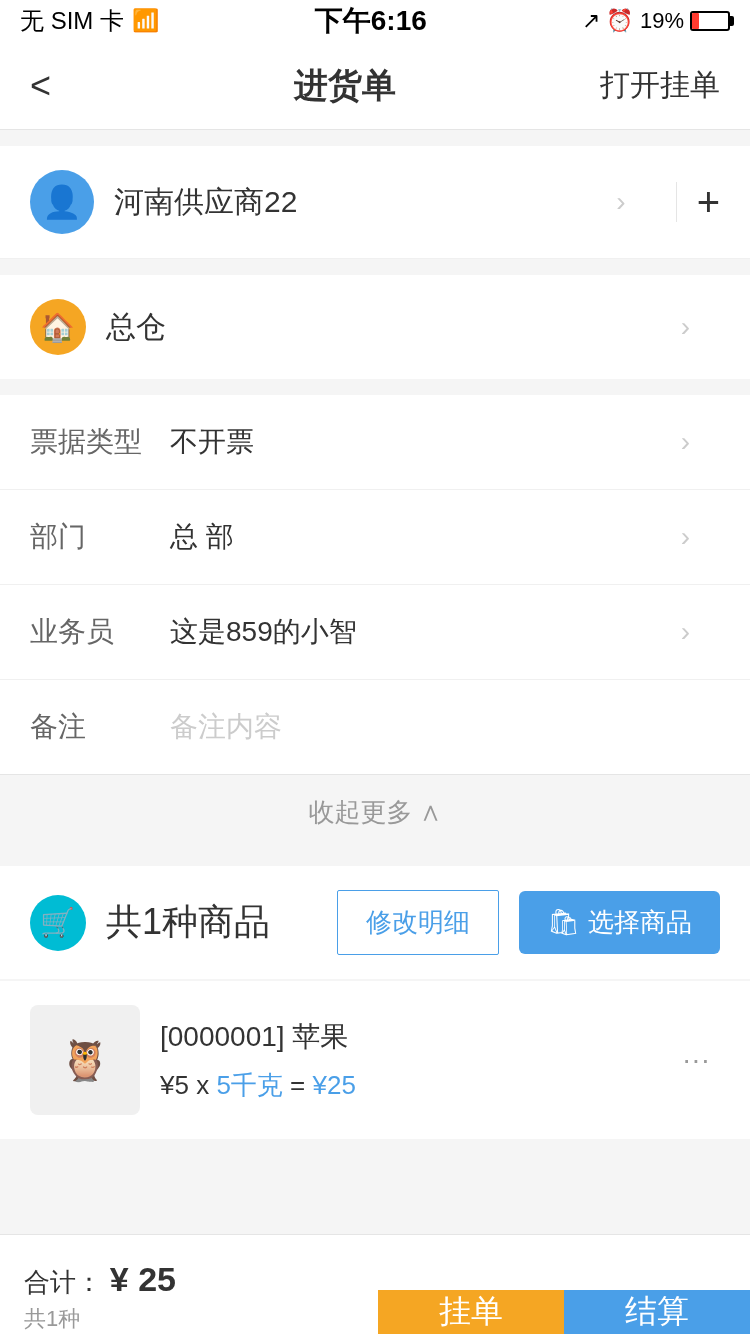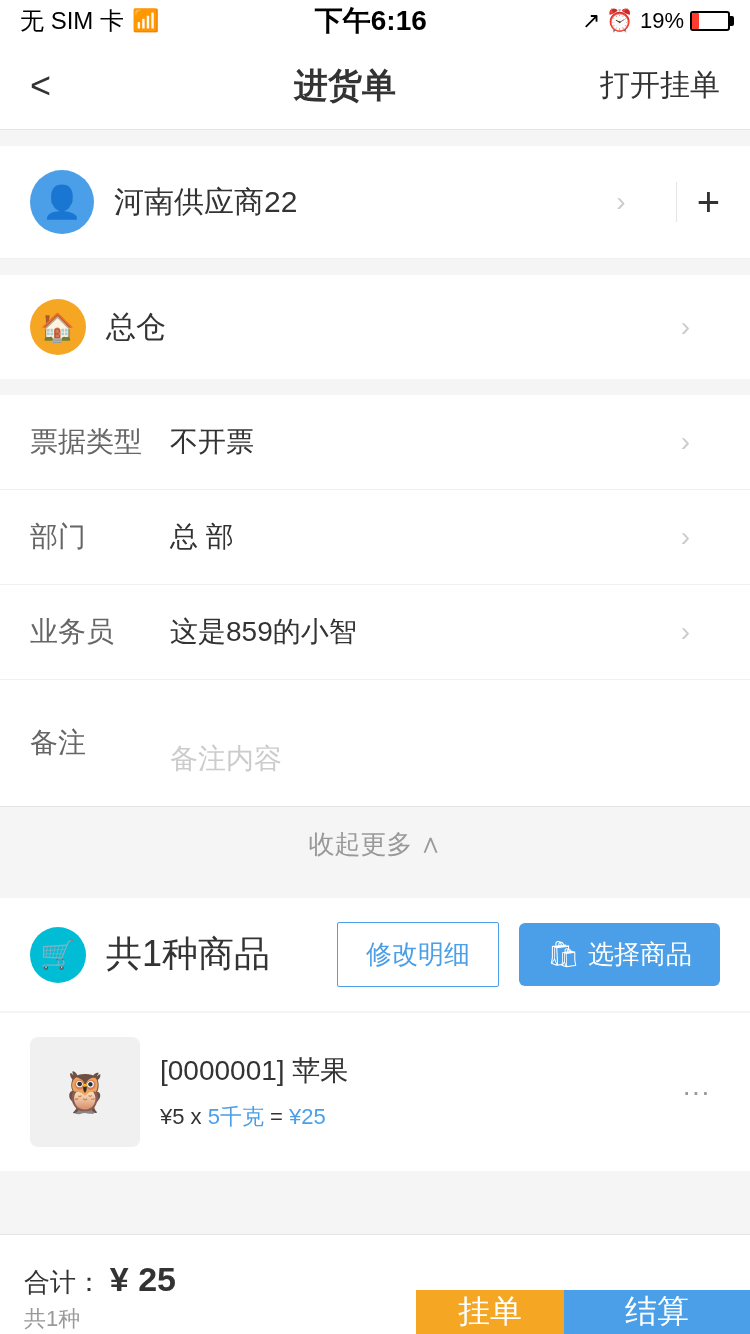--- a/index.html
+++ b/index.html
@@ -155,21 +155,20 @@
       flex-shrink: 0;
     }
     .form-value {
       flex: 1;
       font-size: 28px;
       color: #333;
       padding-left: 20px;
     }
     .form-value.placeholder {
       color: #ccc;
-      margin-top: 32px;
     }
 
     
     .collapse-bar {
       background: #f5f5f5;
       text-align: center;
       padding: 20px 0;
       font-size: 26px;
       color: #999;
       border-top: 1px solid #e5e5e5;
@@ -231,21 +230,21 @@
       background: #f0f0f0;
       border-radius: 8px;
       display: flex; align-items: center; justify-content: center;
       flex-shrink: 0;
     }
     .product-thumb-inner {
       font-size: 40px; color: #ccc;
     }
     .product-info { flex: 1; }
     .product-name { font-size: 28px; color: #333; margin-bottom: 12px; }
-    .product-price { font-size: 22px; color: #333; }
+    .product-price { font-size: 26px; color: #333; }
     .product-price .price-highlight { color: #4a9fe8; }
     .product-more {
       font-size: 28px; color: #999; cursor: pointer;
       padding: 10px;
     }
 
     
     .bottom-bar {
       position: fixed;
       bottom: 0;
@@ -261,21 +260,21 @@
       flex: 1;
       display: flex;
       flex-direction: column;
       justify-content: center;
       padding: 0 24px;
     }
     .total-amount { font-size: 34px; font-weight: 600; color: #333; display: inline; }
     .total-amount-prefix { font-size: 26px; color: #333; }
     .total-count { font-size: 22px; color: #999; margin-top: 4px; }
     .btn-hang {
-      width: 148px;
+      width: 186px;
       background: #f5a623;
       color: #fff;
       font-size: 32px;
       display: flex; align-items: center; justify-content: center;
       cursor: pointer;
       border: none;
     }
     .btn-checkout {
       width: 186px;
       background: #4a9fe8;

